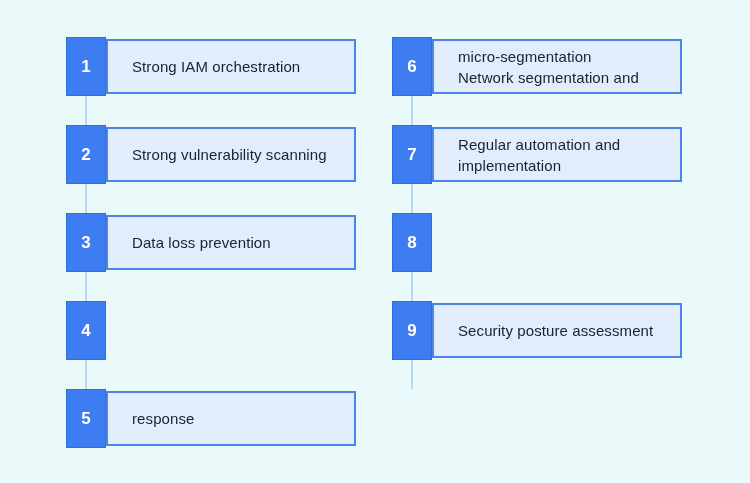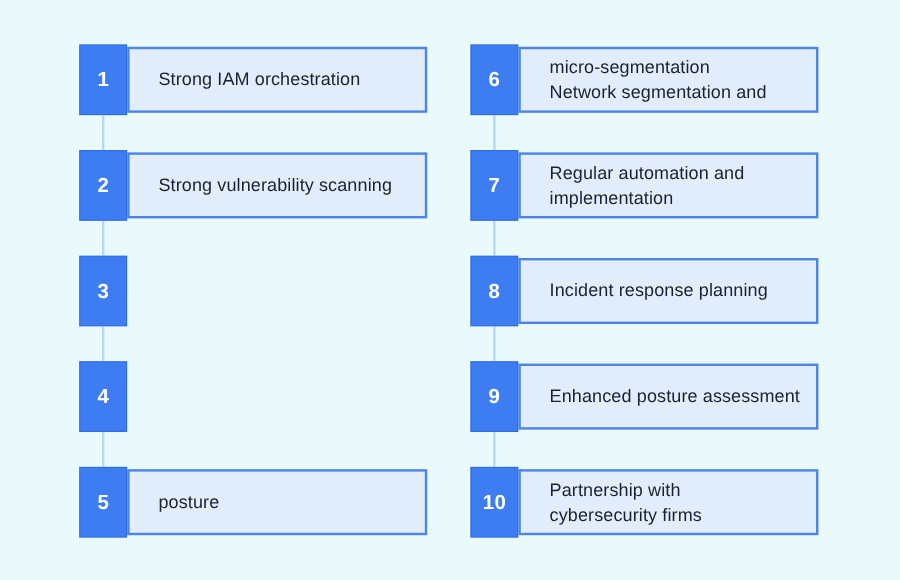--- a/index.html
+++ b/index.html
@@ -102,31 +102,35 @@
       <div class="badge">2</div>
       <div class="label-box">
         <div class="label-line">Strong vulnerability scanning</div>
 
       </div>
     </div>
 
     <div class="item">
       <div class="connector"></div>
       <div class="badge">3</div>
+      <div class="label-box">
+        <div class="label-line">Data loss prevention</div>
+
+      </div>
     </div>
 
     <div class="item">
       <div class="connector"></div>
       <div class="badge">4</div>
     </div>
 
     <div class="item">
       <div class="badge">5</div>
       <div class="label-box">
-        <div class="label-line">posture</div>
+        <div class="label-line">response</div>
       </div>
     </div>
 
   </div>
 
   <div class="column column-right">
 
     <div class="item">
       <div class="connector"></div>
       <div class="badge">6</div>
@@ -141,38 +145,27 @@
       <div class="badge">7</div>
       <div class="label-box">
         <div class="label-line">Regular automation and</div>
         <div class="label-line">implementation</div>
       </div>
     </div>
 
     <div class="item">
       <div class="connector"></div>
       <div class="badge">8</div>
-      <div class="label-box">
-        <div class="label-line">Incident response planning</div>
-
-      </div>
     </div>
 
     <div class="item">
       <div class="connector"></div>
       <div class="badge">9</div>
       <div class="label-box">
-        <div class="label-line">Enhanced posture assessment</div>
+        <div class="label-line">Security posture assessment</div>
 
       </div>
     </div>
 
-    <div class="item">
-      <div class="badge">10</div>
-      <div class="label-box">
-        <div class="label-line">Partnership with</div>
-        <div class="label-line">cybersecurity firms</div>
-      </div>
-    </div>
 
   </div>
 
 </div>
 
 </body></html>

